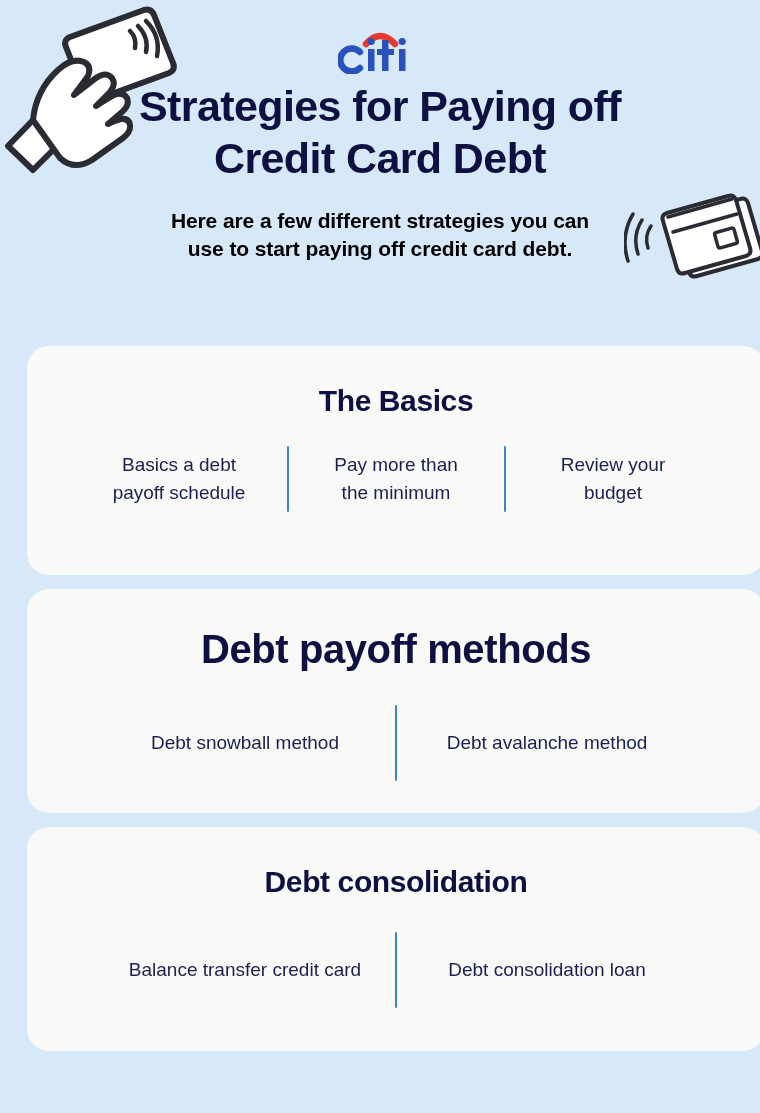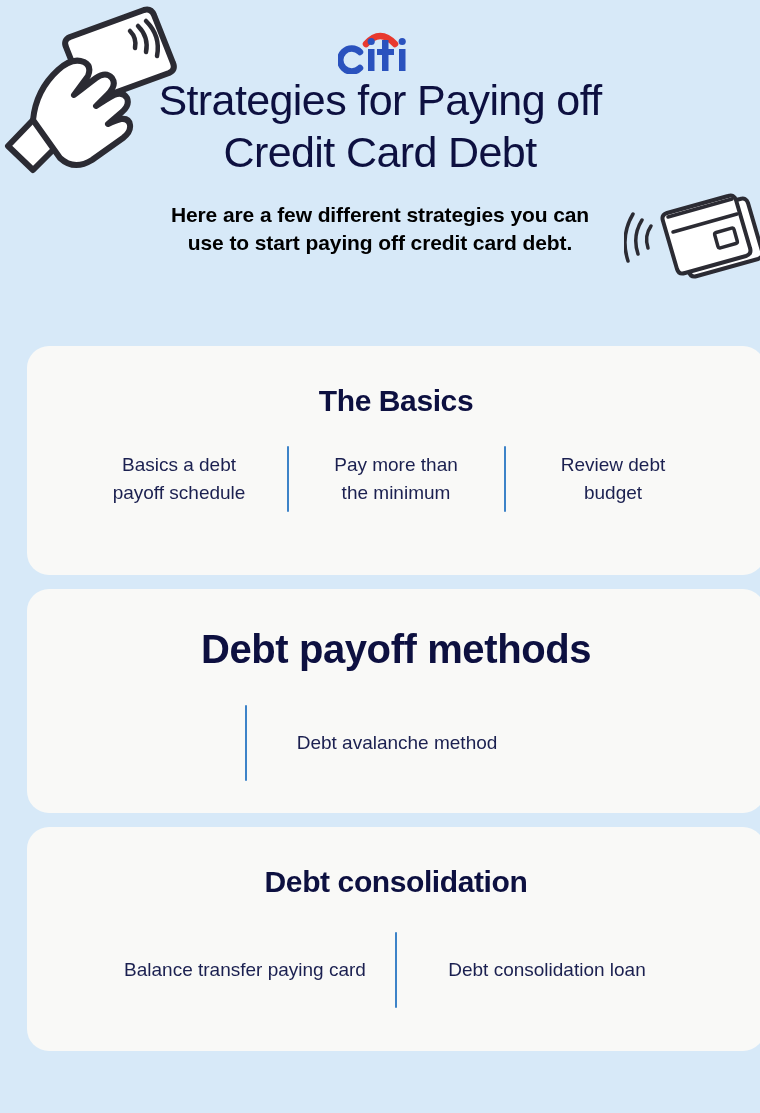--- a/index.html
+++ b/index.html
@@ -22,23 +22,24 @@
   .citi-logo {
     width:84px; height:46px;
     margin:0 auto;
     position:relative;
   }
   .citi-logo svg { display:block; }
 
   .page-title {
     color:#0d1040;
     font-size:43px;
-    font-weight:normal;
+    font-weight:bold;
     line-height:1.22;
     letter-spacing:-0.6px;
+    margin-top:6px;
     text-align:center;
   }
   .page-title .tl { display:block; }
 
   .page-subtitle {
     color:#000000;
     font-size:21px;
     font-weight:bold;
     line-height:1.35;
     margin-top:22px;
@@ -193,37 +194,38 @@
       <div class="divider"></div>
       <div class="item">
         <span>
           <span>Pay more than</span><br>
           <span>the minimum</span>
         </span>
       </div>
       <div class="divider"></div>
       <div class="item">
         <span>
-          <span>Review debt</span><br>
+          <span>Review your</span><br>
           <span>budget</span>
         </span>
       </div>
     </div>
   </div>
 
   <div class="section-card h2">
     <div class="section-title">Debt payoff methods</div>
     <div class="items-row cols-2">
+      <div class="item">Debt snowball method</div>
       <div class="divider"></div>
       <div class="item">Debt avalanche method</div>
     </div>
   </div>
 
   <div class="section-card h3">
     <div class="section-title">Debt consolidation</div>
     <div class="items-row cols-2">
-      <div class="item">Balance transfer paying card</div>
+      <div class="item">Balance transfer credit card</div>
       <div class="divider"></div>
       <div class="item">Debt consolidation loan</div>
     </div>
   </div>
 
 </div>
 
 </body></html>

